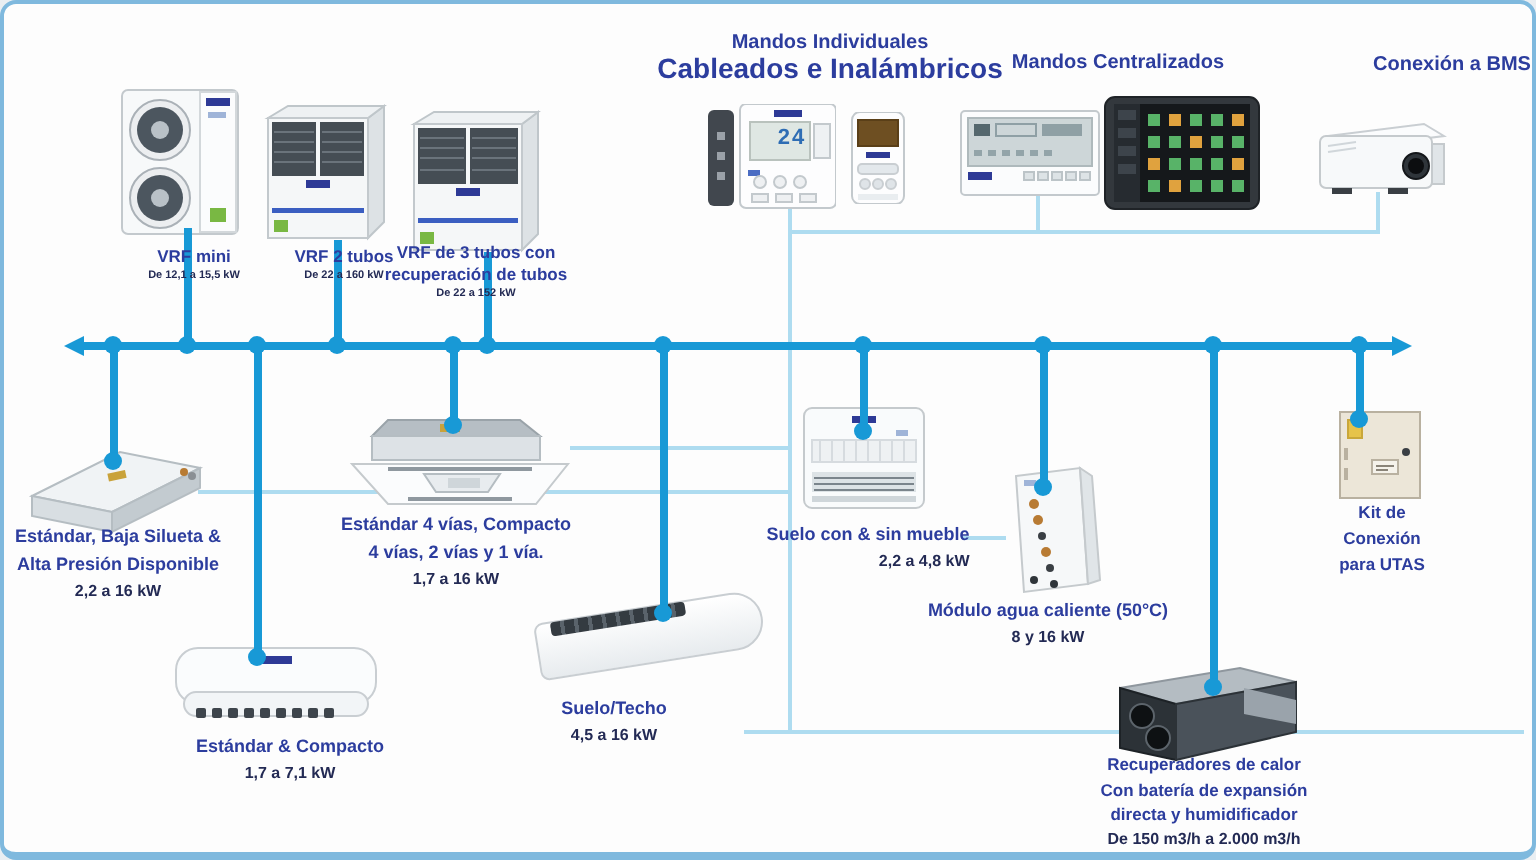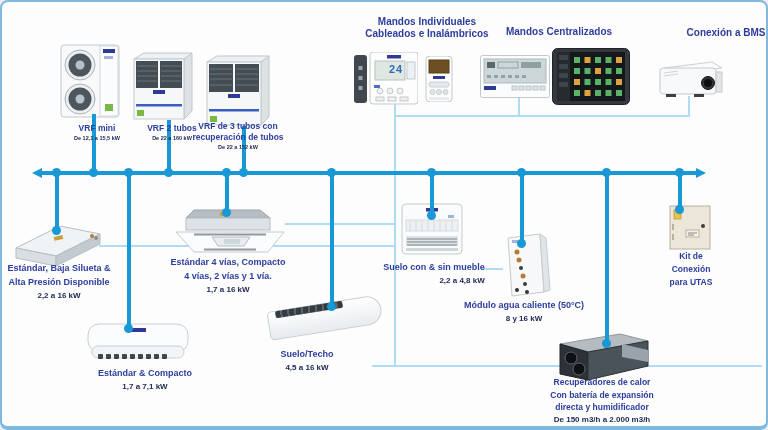--- a/index.html
+++ b/index.html
@@ -335,23 +335,23 @@
     <div>VRF 2 tubos</div>
     <div class="rng">De 22 a 160 kW</div>
   </div>
 
   <div class="lbl od" style="left:236px;top:119px;">
     <div>VRF de 3 tubos con</div>
     <div>recuperación de tubos</div>
     <div class="rng">De 22 a 152 kW</div>
   </div>
 
-  <div class="lbl l10" style="left:425px;top:14px;">
+  <div class="lbl l10" style="left:413px;top:14px;">
     <div>Mandos Individuales</div>
-    <div style="font-size:10px;">Cableados e Inalámbricos</div>
+    <div style="font-size:14px;">Cableados e Inalámbricos</div>
   </div>
 
   <div class="lbl l10" style="left:557px;top:24px;">
     <div>Mandos Centralizados</div>
   </div>
 
   <div class="lbl l10" style="left:692px;top:25px;margin-left:32px;">
     <div>Conexión a BMS</div>
   </div>
 

